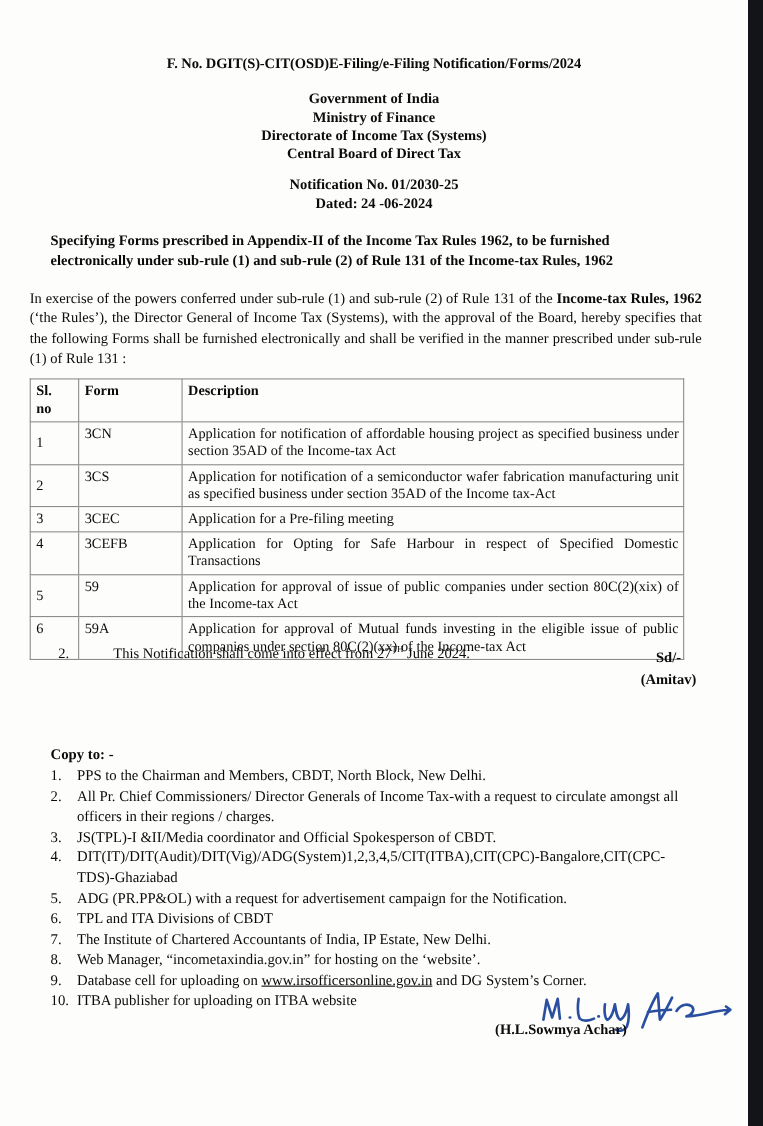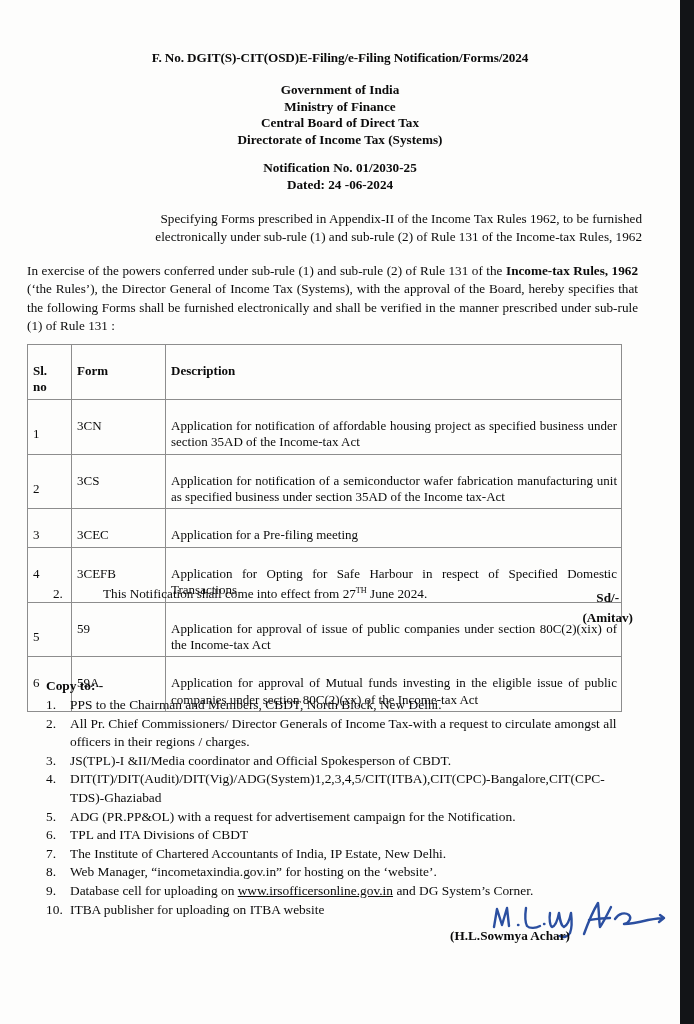--- a/index.html
+++ b/index.html
@@ -61,22 +61,22 @@
     text-align: center;
     font-weight: bold;
     font-size: 13.2px;
     line-height: 16.5px;
   }
   .subject {
     position: absolute;
     left: 46px;
     right: 38px;
     top: 210px;
-    text-align: right;
-    font-weight: normal;
+    text-align: left;
+    font-weight: bold;
     font-size: 13.2px;
     line-height: 18px;
   }
 
   
   .intro {
     position: absolute;
     left: 27px;
     right: 42px;
     top: 262px;
@@ -95,21 +95,21 @@
   }
   table.forms {
     border-collapse: collapse;
     width: 594px;
     font-size: 13px;
     table-layout: fixed;
   }
   table.forms th, table.forms td {
     border: 1px solid #8d8d8d;
     vertical-align: top;
-    padding: 18px 4px 3px 5px;
+    padding: 2px 4px 3px 5px;
     line-height: 16.4px;
   }
   table.forms th {
     font-weight: bold;
     text-align: left;
   }
   .c-sl   { width: 44px; }
   .c-form { width: 94px; }
   .c-desc { width: 456px; }
   td.sl   { vertical-align: middle; padding-left: 8px; }
@@ -192,22 +192,22 @@
 <body>
 
 <div class="page">
   <div class="sheet">
 
     <div class="fileno">F. No. DGIT(S)-CIT(OSD)E-Filing/e-Filing Notification/Forms/2024</div>
 
     <div class="org">
       <div>Government of India</div>
       <div>Ministry of Finance</div>
+      <div>Directorate of Income Tax (Systems)</div>
       <div>Central Board of Direct Tax</div>
-      <div>Directorate of Income Tax (Systems)</div>
     </div>
 
     <div class="notif">
       <div>Notification No. 01/2030-25</div>
       <div>Dated: 24 -06-2024</div>
     </div>
 
     <div class="subject">
       <div>Specifying Forms prescribed in Appendix-II  of the Income Tax Rules 1962, to be furnished</div>
       <div>electronically under sub-rule (1) and sub-rule (2) of Rule 131 of the Income-tax Rules, 1962</div>

